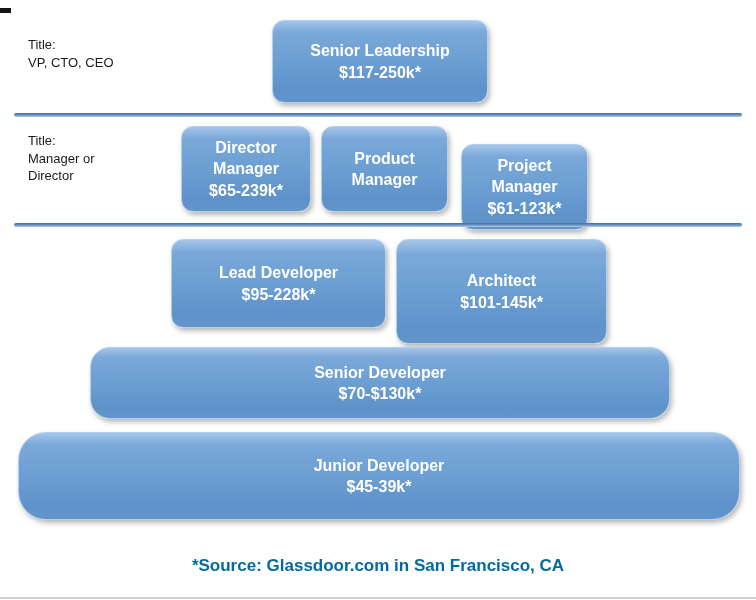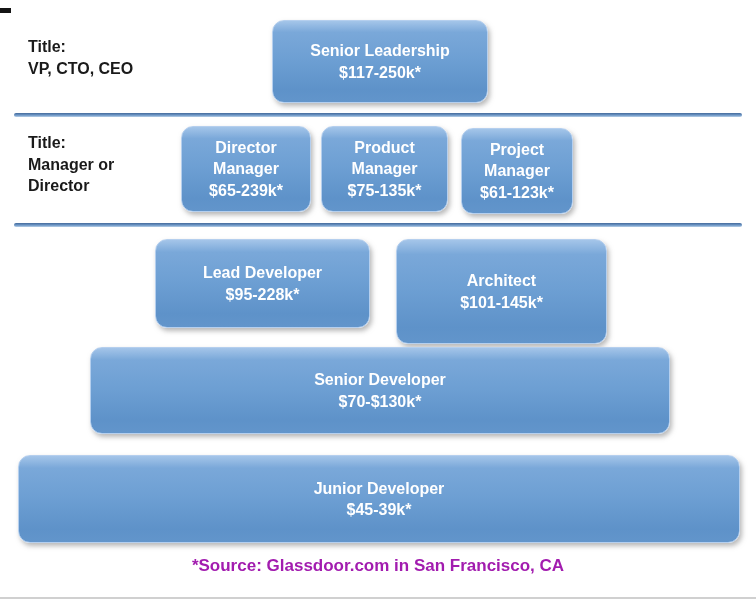--- a/index.html
+++ b/index.html
@@ -13,22 +13,22 @@
   }
   .corner-mark {
     position: absolute;
     left: 0; top: 8px;
     width: 11px; height: 5px;
     background: #141414;
   }
   .tier-label {
     position: absolute;
     color: #1a1a1a;
-    font-size: 16px;
-    font-weight: 700;
+    font-size: 13px;
+    font-weight: 400;
     line-height: 1.35;
   }
   .pyr-box {
     position: absolute;
     border-radius: 12px;
     background: linear-gradient(180deg, #a4c5e9 0%, #7aa8d9 14%, #6d9fd3 48%, #5e92c9 85%, #6295cb 100%);
     border: 1px solid #b5cfee;
     box-shadow: 2px 3px 5px rgba(125,125,125,0.55);
     color: #ffffff;
     display: flex;
@@ -45,21 +45,21 @@
     width: 728px;
     height: 4px;
     border-radius: 2px;
     background: linear-gradient(180deg, #446a9b 0%, #6d97c6 55%, #b9d0e8 100%);
   }
   .footer-note {
     position: absolute;
     left: 0; top: 556px;
     width: 756px;
     text-align: center;
-    color: #a21caf;
+    color: #0369a1;
     font-size: 17px;
     font-weight: 600;
   }
   .bottom-rule {
     position: absolute;
     left: 0; top: 597px;
     width: 756px;
     height: 2px;
     background: #d0d0d0;
   }
@@ -91,53 +91,52 @@
   </div>
   <div class="pyr-box" style="left:181px; top:126px; width:130px; height:86px;">
     <div class="box-text">
       <div>Director Manager</div>
       <div>$65-239k*</div>
     </div>
   </div>
   <div class="pyr-box" style="left:321px; top:126px; width:127px; height:86px;text-align:center;">
     <div class="box-text">
       <div>Product Manager</div>
-      <div>$75-135k*</div>
     </div>
   </div>
-  <div class="pyr-box" style="left:461px; top:128px; width:112px; height:86px;text-align:center;">
+  <div class="pyr-box" style="left:461px; top:144px; width:127px; height:86px;text-align:center;">
     <div class="box-text">
       <div>Project Manager</div>
       <div>$61-123k*</div>
     </div>
   </div>
 
   <div class="divider" style="top:223px;"></div>
 
-  <div class="pyr-box" style="left:155px; top:239px; width:215px; height:89px;">
+  <div class="pyr-box" style="left:171px; top:239px; width:215px; height:89px;">
     <div class="box-text">
       <div>Lead Developer</div>
       <div>$95-228k*</div>
     </div>
   </div>
   <div class="pyr-box" style="left:396px; top:239px; width:211px; height:105px;">
     <div class="box-text">
       <div>Architect</div>
       <div>$101-145k*</div>
     </div>
   </div>
 
-  <div class="pyr-box" style="left:90px; top:347px; width:580px; height:87px;">
+  <div class="pyr-box" style="left:90px; top:347px; width:580px; height:72px;border-radius:20px;">
     <div class="box-text">
       <div>Senior Developer</div>
       <div>$70-$130k*</div>
     </div>
   </div>
 
-  <div class="pyr-box" style="left:18px; top:455px; width:722px; height:88px;">
+  <div class="pyr-box" style="left:18px; top:432px; width:722px; height:88px;border-radius:28px;">
     <div class="box-text">
       <div>Junior Developer</div>
       <div>$45-39k*</div>
     </div>
   </div>
 
   <div class="footer-note">*Source: Glassdoor.com in San Francisco, CA</div>
   <div class="bottom-rule"></div>
 
 </div>

